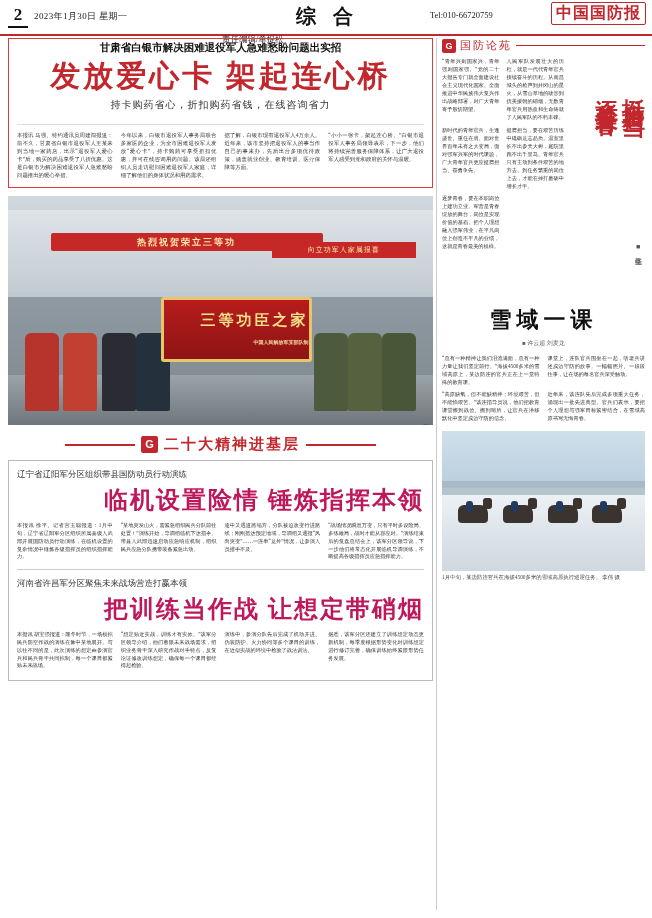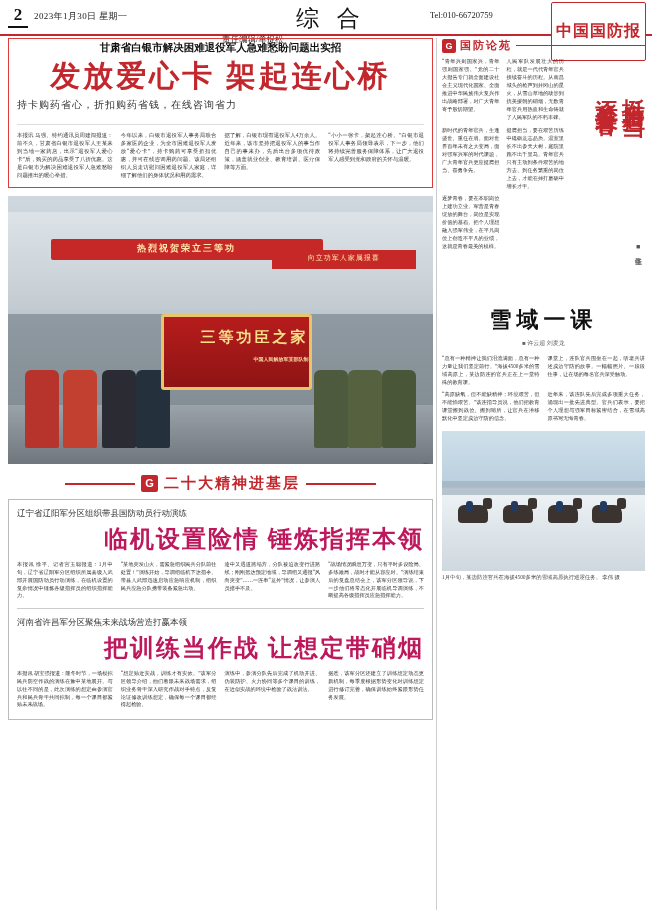--- a/index.html
+++ b/index.html
@@ -18,56 +18,56 @@
     font-size:17px;font-weight:bold;color:#111;text-align:center;line-height:22px;
     border-bottom:2px solid #111;font-family:"Liberation Serif",serif;
   }
   .masthead .date{
     position:absolute;left:34px;top:10px;font-size:9px;color:#222;letter-spacing:0.4px;
   }
   .masthead .editor{
     position:absolute;left:222px;top:10px;font-size:8.5px;color:#222;margin-top:24px;
   }
   .masthead .section{
-    position:absolute;left:296px;top:3px;font-size:23px;font-weight:normal;color:#111;
+    position:absolute;left:296px;top:3px;font-size:20px;font-weight:bold;color:#111;
     letter-spacing:6px;
   }
   .masthead .tel{
     position:absolute;left:430px;top:10px;font-size:8.5px;color:#222;
   }
   .masthead .brand{
     position:absolute;right:6px;top:2px;font-size:16px;font-weight:bold;color:#c1272d;
-    letter-spacing:1px;border:1px solid #c1272d;padding:18px 4px;border-radius:2px;
+    letter-spacing:1px;border:1px solid #c1272d;padding:0 4px;border-radius:2px;
     background:#fff;
   }
   
   .col-left{position:absolute;left:8px;top:38px;width:425px;}
   .lead-box{
     border:1.5px solid #e03a3a;padding:0 8px 8px 8px;position:relative;
   }
   .lead-shoulder{
     text-align:center;font-size:10.5px;color:#111;font-weight:bold;margin:2px 0 4px 0;
   }
   .lead-title{
     text-align:center;font-size:30px;font-weight:bold;color:#c1272d;
     letter-spacing:3px;line-height:1.15;margin:2px 0 4px 0;
     font-family:"Liberation Serif",serif;
   }
   .lead-sub{
-    text-align:left;font-size:10px;color:#333;margin:2px 0 12px 0;letter-spacing:1px;font-family:Liberation Mono, monospace;
+    text-align:center;font-size:10px;color:#333;margin:2px 0 12px 0;letter-spacing:1px;font-family:Liberation Mono, monospace;
   }
   .lead-rule{height:1px;background:#ddd;margin:4px 0 6px 0;}
   .lead-cols{display:flex;gap:8px;}
   .lead-cols .c{
     flex:1;font-size:5.4px;line-height:1.5;color:#333;text-align:justify;
     word-break:break-all;
   }
   
   .photo-main{
-    margin-top:8px;width:425px;height:268px;position:relative;overflow:hidden;
+    margin-top:8px;width:425px;height:229px;position:relative;overflow:hidden;
     background:linear-gradient(180deg,#c9d4dc 0%,#b9c6d0 42%,#8f9aa2 43%,#7d868d 100%);
   }
   .photo-main .sky{position:absolute;left:0;top:0;width:100%;height:44%;
     background:linear-gradient(180deg,#cfd8de,#bdc8d1);}
   .photo-main .bldg{position:absolute;left:0;top:6%;width:100%;height:36%;
     background:linear-gradient(180deg,#dfe5e9,#c4ccd2);opacity:.9;}
   .photo-main .banner-top{
     position:absolute;left:10%;top:16%;width:64%;height:8%;background:#c62828;
     color:#ffe9a8;font-size:9px;font-weight:bold;text-align:center;line-height:18px;
     letter-spacing:2px;border-radius:2px;
@@ -110,21 +110,21 @@
   .art-cols{display:flex;gap:8px;}
   .art-cols .c{flex:1;font-size:5.2px;line-height:1.5;color:#333;text-align:justify;word-break:break-all;}
   .divider-line{height:1px;background:#ccc;margin:8px 0;}
   
   .col-right{position:absolute;left:442px;top:38px;width:203px;}
   .rs-head{display:flex;align-items:center;gap:4px;margin-bottom:4px;}
   .rs-head .logo{
     width:14px;height:14px;background:#c1272d;color:#fff;font-size:9px;font-weight:bold;
     text-align:center;line-height:14px;border-radius:2px;font-family:"Liberation Sans",sans-serif;
   }
-  .rs-head .txt{font-size:11px;font-weight:bold;color:#c1272d;letter-spacing:2px;}
+  .rs-head .txt{font-size:11px;font-weight:normal;color:#c1272d;letter-spacing:2px;}
   .rs-head .bar{flex:1;height:1px;background:#c1272d;}
   .vert-title{
     position:absolute;right:0;top:24px;width:78px;height:235px;
     display:flex;flex-direction:row-reverse;gap:4px;justify-content:flex-start;
   }
   .vert-title span{
     writing-mode:vertical-rl;font-size:23px;font-weight:bold;color:#c1272d;
     letter-spacing:5px;line-height:1;
   }
   .vt-author{

